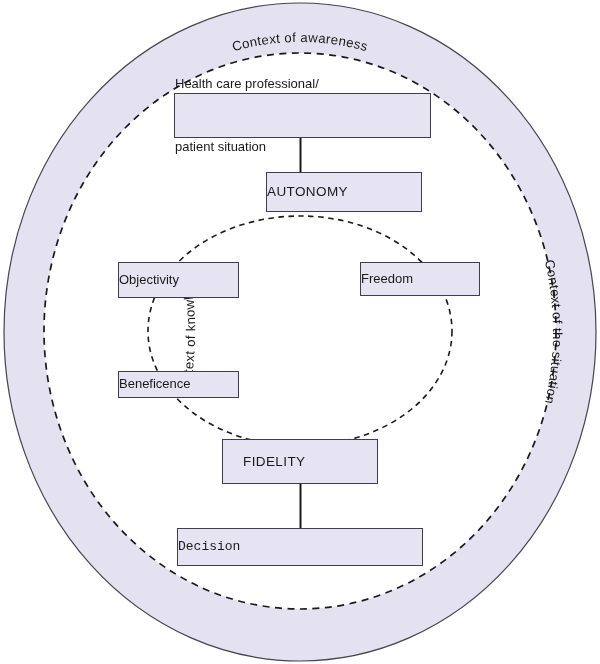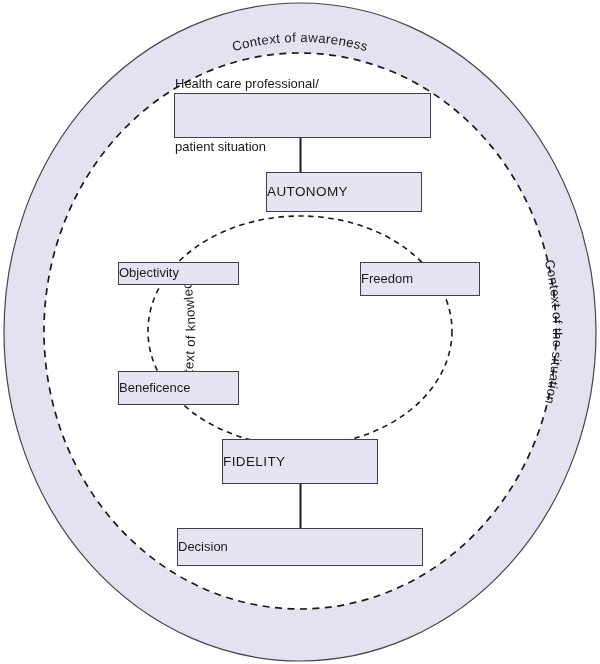--- a/index.html
+++ b/index.html
@@ -83,34 +83,34 @@
 
   <div class="node-box" style="left:174px; top:93px; width:257px; height:45px;">
     <span>Health care professional/</span>
     <span>patient situation</span>
   </div>
 
   <div class="node-box caps" style="left:222px; top:172px; width:156px; height:40px;margin-left:44px;">
     <span>AUTONOMY</span>
   </div>
 
-  <div class="node-box" style="left:118px; top:262px; width:121px; height:23px;">
+  <div class="node-box" style="left:118px; top:262px; width:121px; height:36px;">
     <span>Objectivity</span>
   </div>
 
   <div class="node-box" style="left:360px; top:262px; width:120px; height:34px;">
     <span>Freedom</span>
   </div>
 
-  <div class="node-box" style="left:118px; top:371px; width:121px; height:34px;">
+  <div class="node-box" style="left:118px; top:371px; width:121px; height:27px;">
     <span>Beneficence</span>
   </div>
 
 
-  <div class="node-box caps" style="left:222px; top:439px; width:156px; height:45px;">
+  <div class="node-box caps" style="left:222px; top:439px; width:156px; height:45px;padding-left:20px;">
     <span>FIDELITY</span>
   </div>
 
-  <div class="node-box" style="left:177px; top:528px; width:246px; height:38px;">
+  <div class="node-box" style="left:177px; top:528px; width:246px; height:38px;font-family:Liberation Mono, monospace;">
     <span>Decision</span>
   </div>
 
 </div>
 
 </body></html>

